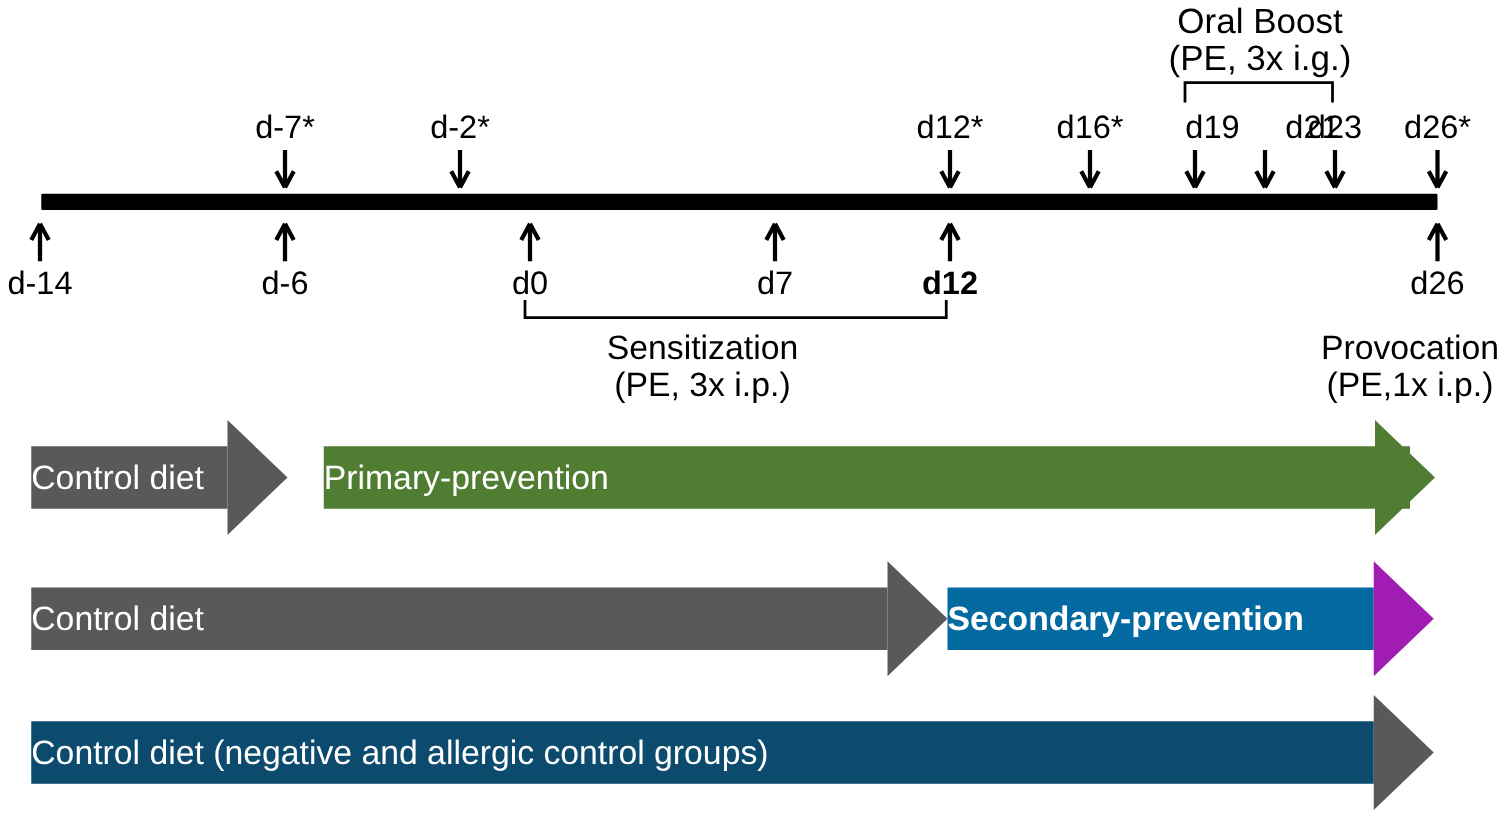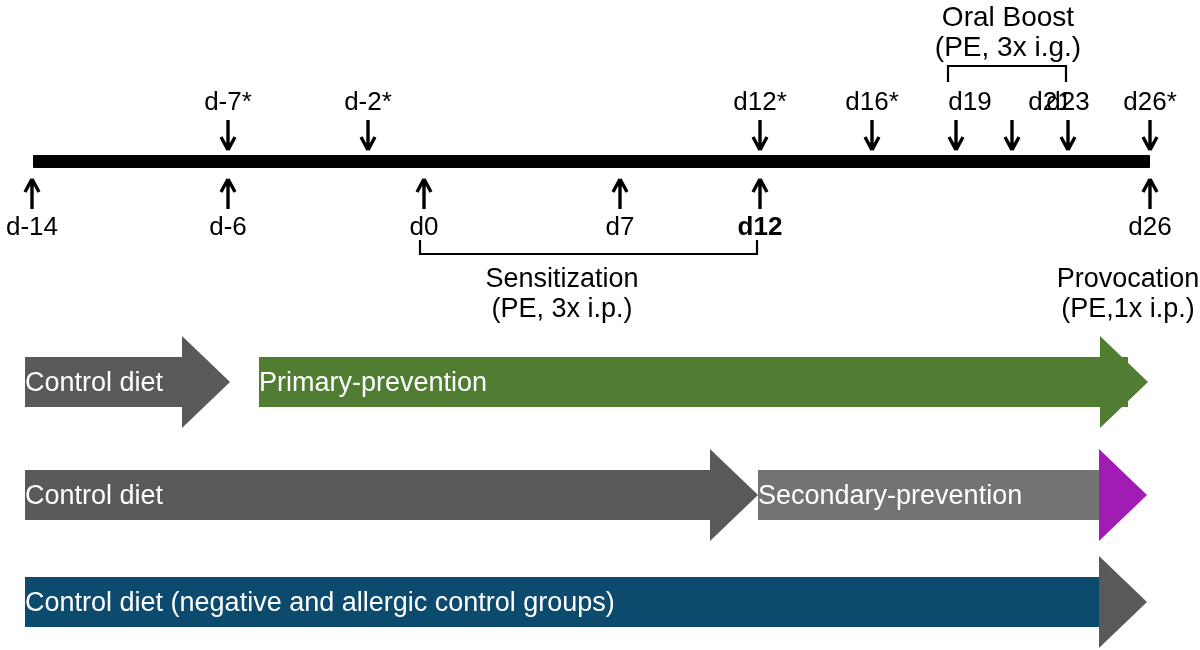--- a/index.html
+++ b/index.html
@@ -155,21 +155,21 @@
       </div>
       <div class="seg-head" style="left: 182px; top: 336px; border-left: 48px solid rgb(89, 89, 89);"></div>
       <div class="seg-body" style="left: 231px; top: 357px; width: 869px; background: rgb(80, 125, 50); margin-left: 28px;">
         <span>Primary-prevention</span>
       </div>
       <div class="seg-head" style="left: 1100px; top: 336px; border-left: 48px solid rgb(80, 125, 50);"></div>
       <div class="seg-body" style="left: 25px; top: 470px; width: 685px; background: rgb(89, 89, 89);">
         <span>Control diet</span>
       </div>
       <div class="seg-head" style="left: 710px; top: 449px; border-left: 48px solid rgb(89, 89, 89);"></div>
-      <div class="seg-body" style="left: 758px; top: 470px; width: 341px; background: #737373;">
+      <div class="seg-body" style="left: 758px; top: 470px; width: 341px; background: #0369a1; font-weight: bold;">
         <span>Secondary-prevention</span>
       </div>
       <div class="seg-head" style="left: 1099px; top: 449px; border-left: 48px solid rgb(161, 28, 178);"></div>
       <div class="seg-body" style="left: 25px; top: 577px; width: 1074px; background: #0c4a6e;">
         <span>Control diet (negative and allergic control groups)</span>
       </div>
       <div class="seg-head" style="left: 1099px; top: 556px; border-left: 48px solid rgb(89, 89, 89);"></div>
     </div>
 </div>
 

